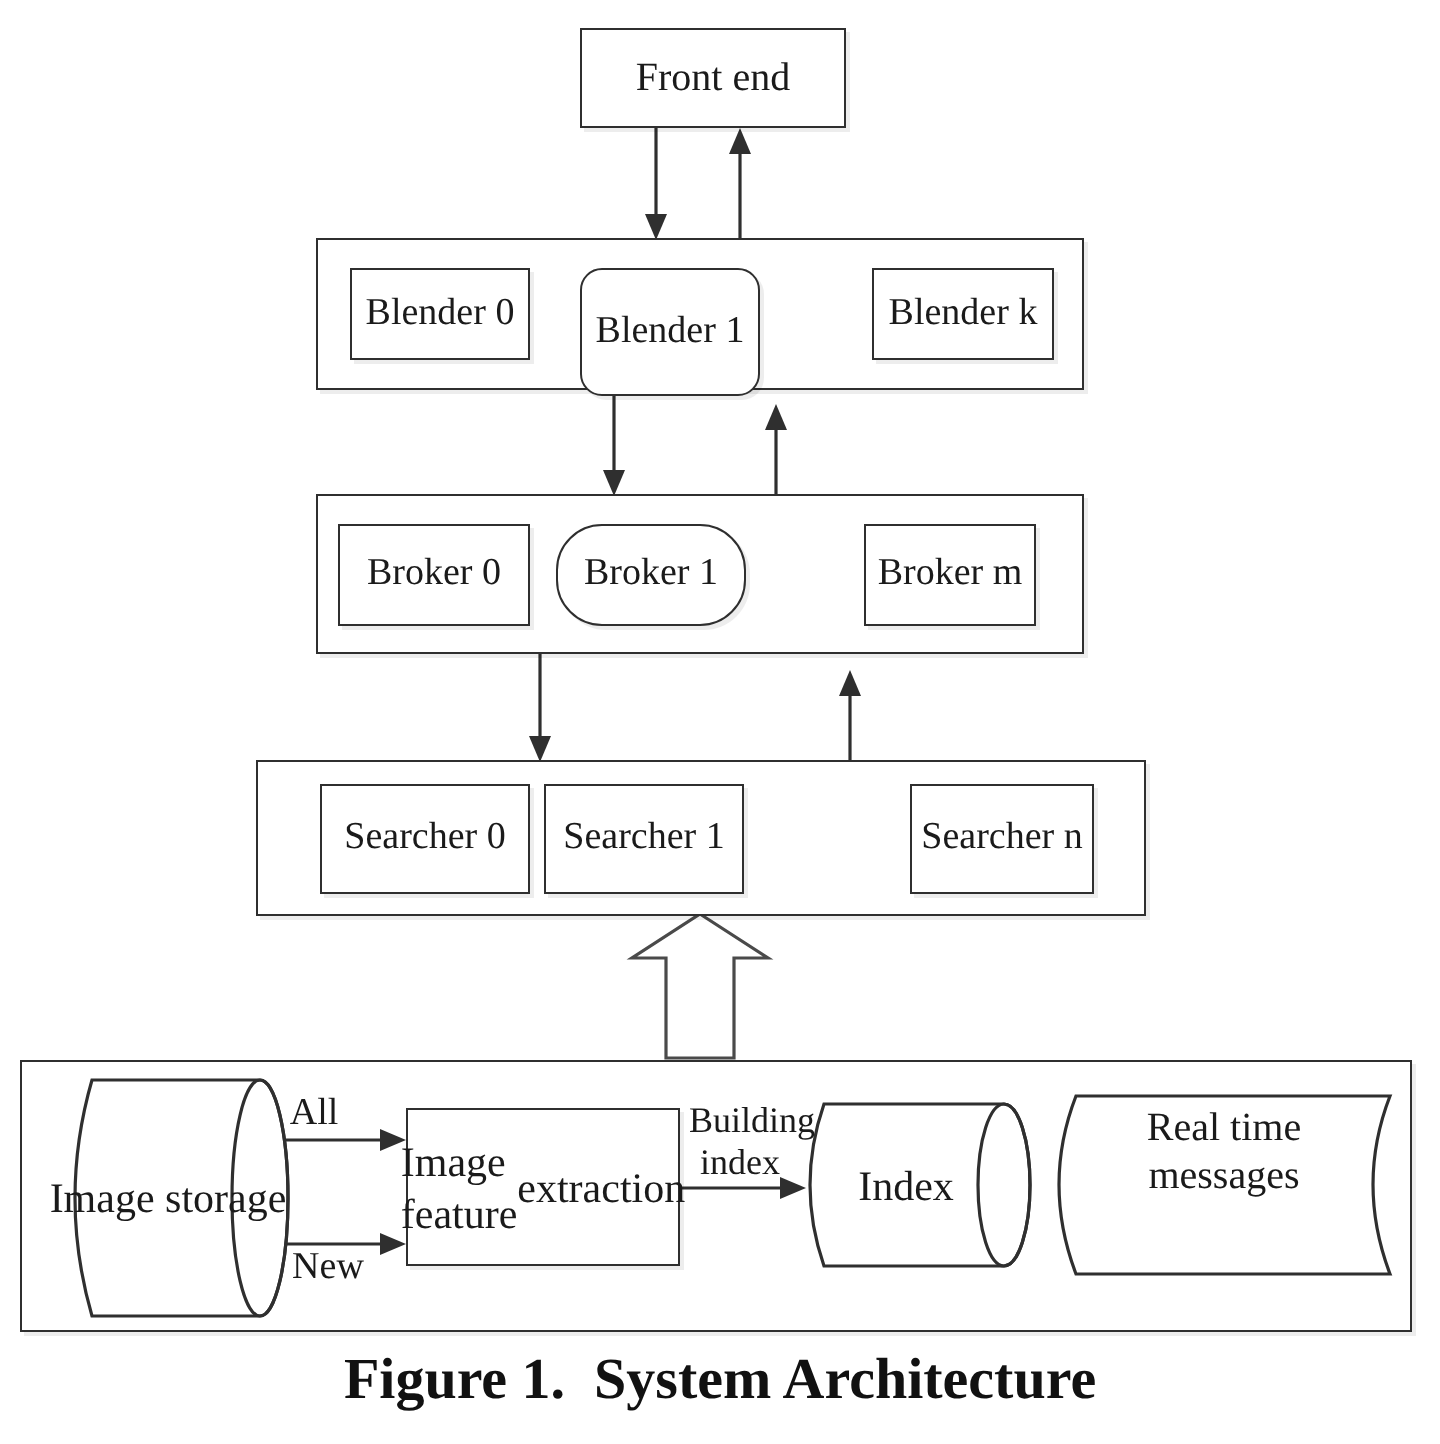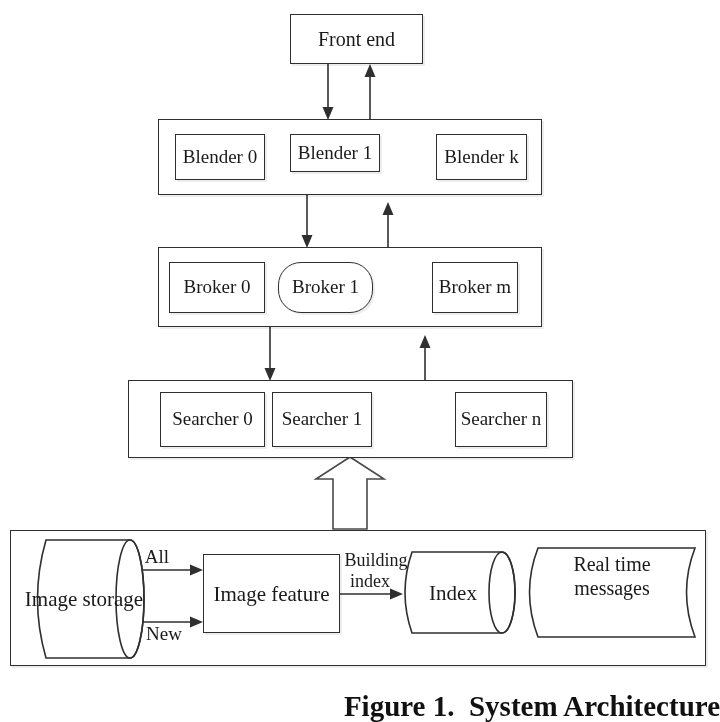--- a/index.html
+++ b/index.html
@@ -33,26 +33,25 @@
     font-size:19px;line-height:1.05;
     text-align:center;white-space:nowrap;
   }
   .two-line{flex-direction:row;font-size:21px;line-height:26px;}
   .free-text{
     position:absolute;text-align:center;
     font-size:20px;line-height:24px;
   }
   #caption{
     position:absolute;left:0;top:674px;width:720px;
-    text-align:right;
+    text-align:center;
     font-size:29px;font-weight:bold;
     font-family:"Liberation Serif","DejaVu Serif",serif;
     color:#111111;
     white-space:pre;
-    margin-top:16px;
   }
 </style>
 </head>
 <body>
 
 <div id="canvas">
 
   <svg id="wires" viewBox="0 0 720 722" xmlns="http://www.w3.org/2000/svg">
     <g stroke="#2f2f2f" stroke-width="1.6" fill="none">
 
@@ -101,21 +100,21 @@
   </svg>
 
   <div class="box" style="left:290px;top:14px;width:133px;height:50px;">
     <span class="node-label">Front end</span>
   </div>
 
   <div class="container-box" style="left:158px;top:119px;width:384px;height:76px;"></div>
   <div class="box" style="left:175px;top:134px;width:90px;height:46px;">
     <span class="node-label" style="font-size:19px">Blender 0</span>
   </div>
-  <div class="box" style="left:290px;top:134px;width:90px;height:38px;">
+  <div class="box" style="left:290px;top:134px;width:90px;height:64px;border-radius:11px;">
     <span class="node-label" style="font-size:19px">Blender 1</span>
   </div>
   <div class="box" style="left:436px;top:134px;width:91px;height:46px;">
     <span class="node-label" style="font-size:19px">Blender k</span>
   </div>
 
   <div class="container-box" style="left:158px;top:247px;width:384px;height:80px;"></div>
   <div class="box" style="left:169px;top:262px;width:96px;height:51px;">
     <span class="node-label" style="font-size:19px">Broker 0</span>
   </div>
@@ -139,20 +138,21 @@
 
   <div class="container-box" style="left:10px;top:530px;width:696px;height:136px;background:transparent;"></div>
 
   <div class="free-text" style="left:14px;top:587px;width:140px;font-size:21px;white-space:nowrap;">Image storage</div>
 
   <div class="lbl" style="left:136px;top:547px;width:42px;">All</div>
   <div class="lbl" style="left:138px;top:624px;width:52px;">New</div>
 
   <div class="box two-line" style="left:203px;top:554px;width:137px;height:79px;">
     <span>Image feature</span>
+    <span>extraction</span>
   </div>
 
   <div class="lbl" style="left:340px;top:551px;width:72px;font-size:18px;">Building</div>
   <div class="lbl" style="left:340px;top:572px;width:60px;font-size:18px;">index</div>
 
   <div class="free-text" style="left:408px;top:581px;width:90px;font-size:21px;">Index</div>
 
   <div class="free-text" style="left:532px;top:552px;width:160px;font-size:20px;line-height:24px;">
     <div>Real time</div>
     <div>messages</div>

